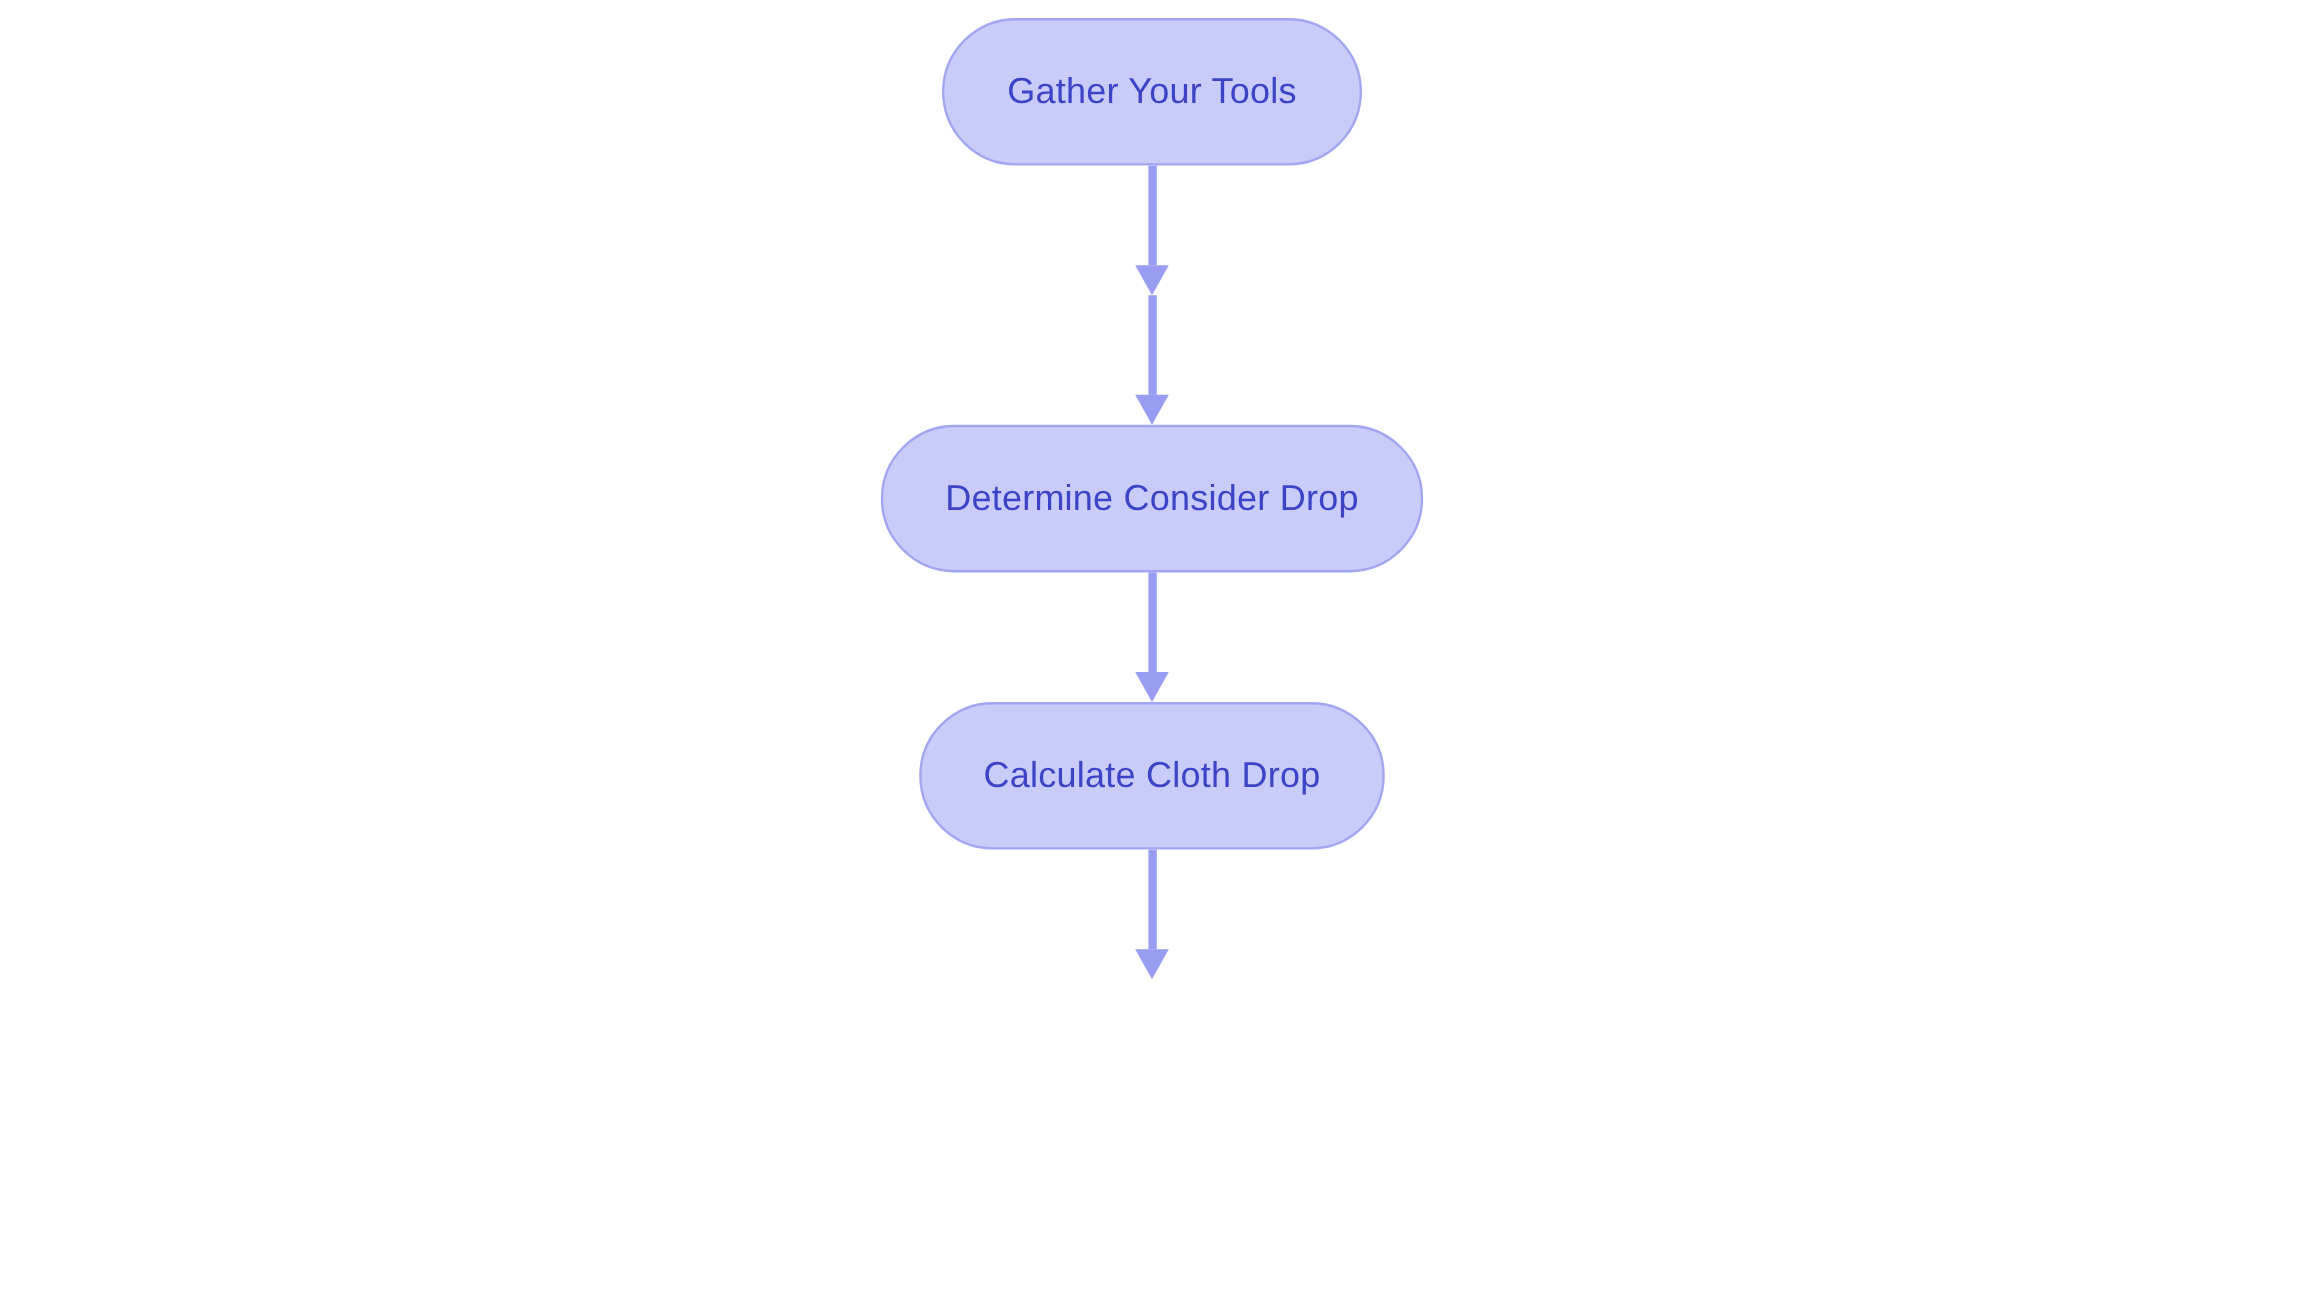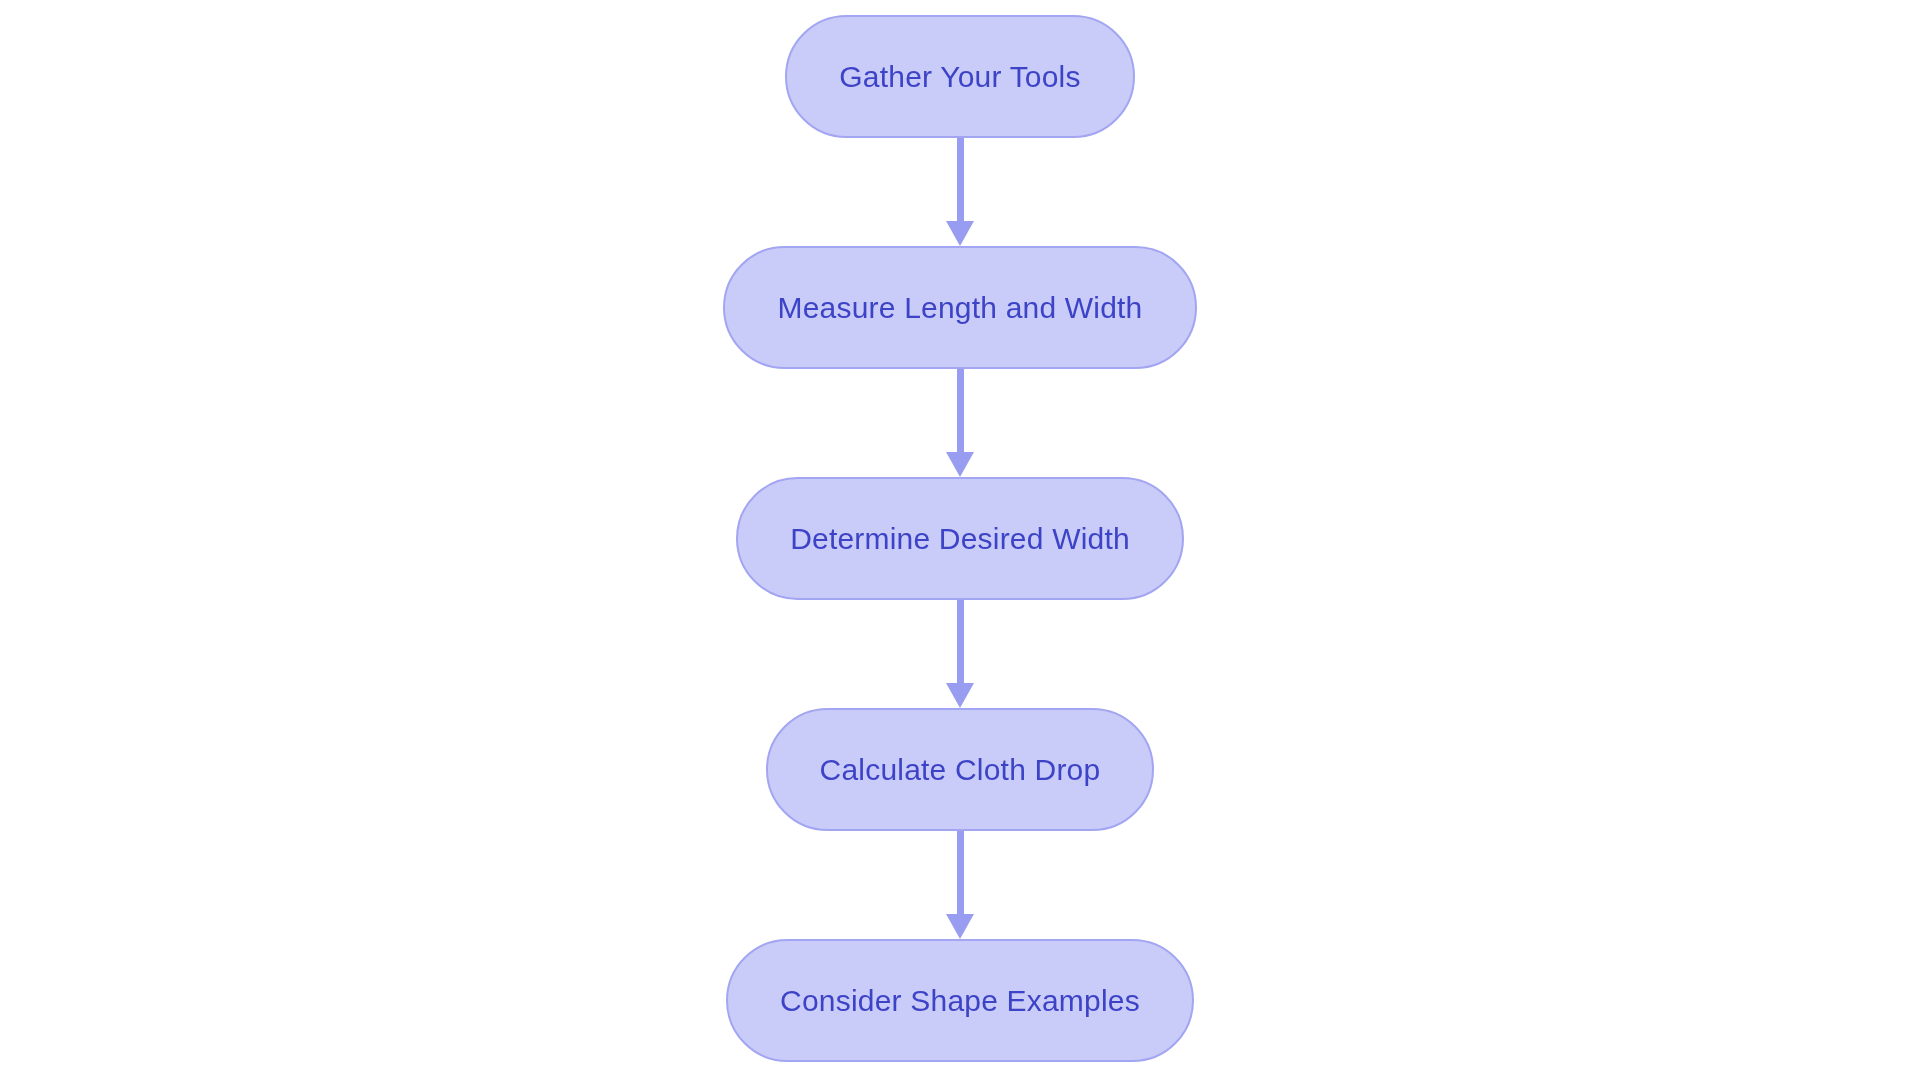--- a/index.html
+++ b/index.html
@@ -74,44 +74,38 @@
 
   <div class="node">
     <span class="node-label">Gather Your Tools</span>
   </div>
 
   <div class="connector">
     <div class="line"></div>
     <div class="arrowhead"></div>
   </div>
 
-  <div class="node">
-    <span class="node-label">Measure Length and Width</span>
-  </div>
 
   <div class="connector">
     <div class="line"></div>
     <div class="arrowhead"></div>
   </div>
 
   <div class="node">
-    <span class="node-label">Determine Desired Width</span>
+    <span class="node-label">Determine Consider Drop</span>
   </div>
 
   <div class="connector">
     <div class="line"></div>
     <div class="arrowhead"></div>
   </div>
 
   <div class="node">
     <span class="node-label">Calculate Cloth Drop</span>
   </div>
 
   <div class="connector">
     <div class="line"></div>
     <div class="arrowhead"></div>
   </div>
 
-  <div class="node">
-    <span class="node-label">Consider Shape Examples</span>
-  </div>
 
 </div>
 
 </body></html>

